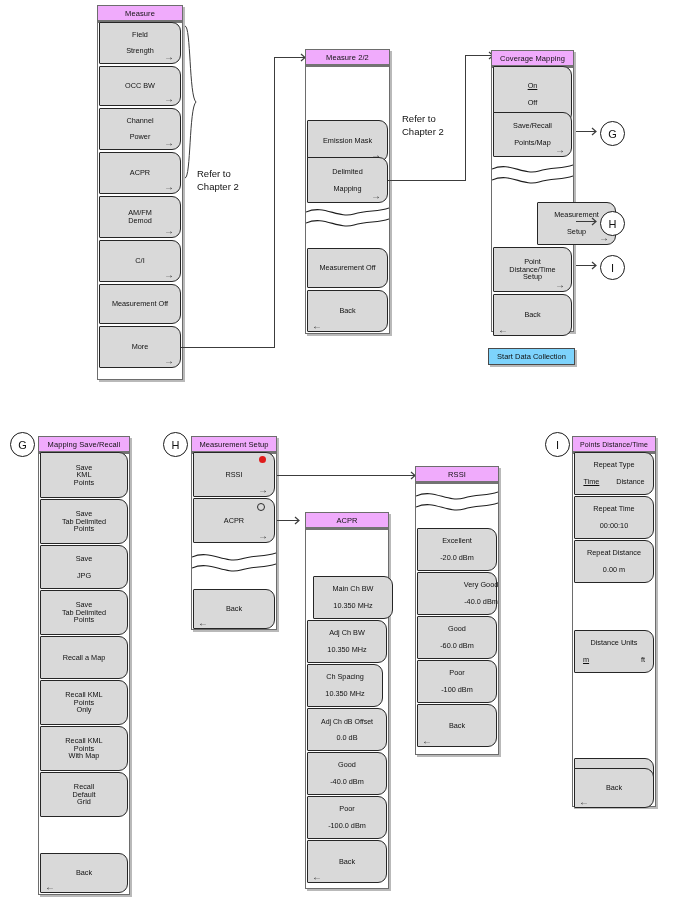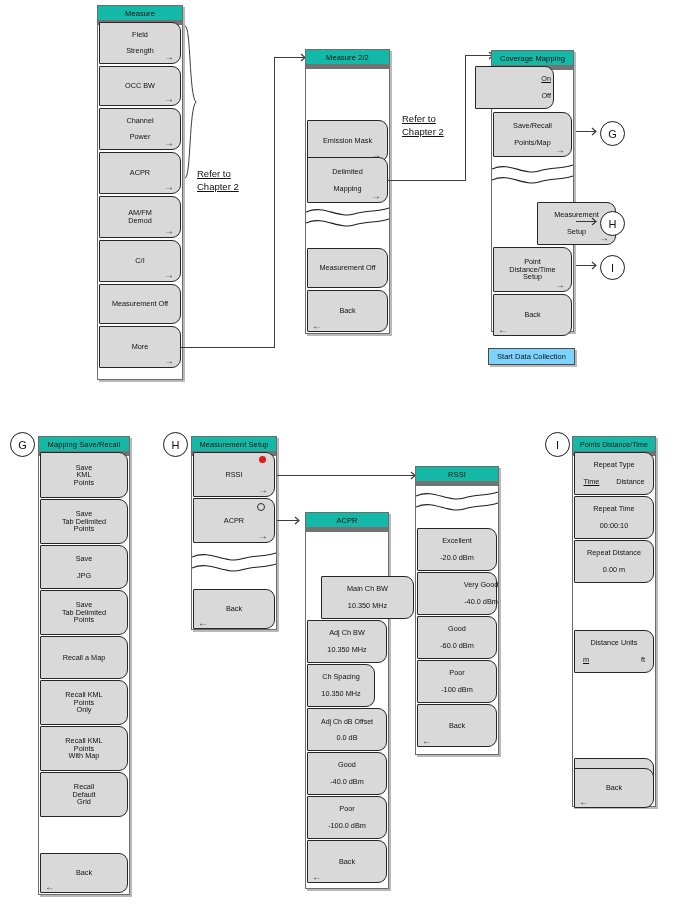--- a/index.html
+++ b/index.html
@@ -11,21 +11,21 @@
   }
   .abs{position:absolute;}
 
   
   .panel{position:absolute;box-sizing:border-box;background:#ffffff;
          border:1px solid #6d6d6d;}
   .panel.shadow{box-shadow:2px 2px 0 #b9b9b9;}
 
   
   .cap{position:absolute;left:0;right:0;top:0;height:14px;
-       background:#14b8a6;border-bottom:5px solid #737373;
+       background:#f0abfc;border-bottom:3px solid #737373;
        display:flex;align-items:center;justify-content:center;
        font-size:7.5px;letter-spacing:.1px;white-space:nowrap;}
 
   
   .key{position:absolute;box-sizing:border-box;background:#d9d9d9;
        border:1px solid #262626;
        display:flex;flex-direction:column;align-items:center;
        justify-content:center;
        font-size:7.3px;line-height:1.05;text-align:center;
        border-radius:1px;}
@@ -67,21 +67,21 @@
         display:flex;align-items:center;justify-content:center;
         font-size:11px;}
 
   
   .ln{position:absolute;background:#3c3c3c;}
   .lnh{height:1px;}
   .lnv{width:1px;}
 
   
   .note{position:absolute;font-size:9.5px;line-height:1.35;color:#111;
-        white-space:nowrap;text-decoration:underline;}
+        white-space:nowrap;}
 
   .brace{position:absolute;}
 </style>
 </head>
 <body>
 
 <div class="panel shadow" style="left:97px;top:5px;width:86px;height:375px;">
   <div class="cap">Measure</div>
 </div>
 
@@ -181,21 +181,21 @@
 <div class="ln lnv" style="left:465px;top:55px;height:126px;"></div>
 <div class="ln lnh" style="left:465px;top:55px;width:25px;"></div>
 <svg class="abs" style="left:484px;top:50px;" width="12" height="11">
   <path d="M1,5.5 L9,5.5 M5,2 L9,5.5 L5,9" fill="none" stroke="#3c3c3c" stroke-width="1.2"></path>
 </svg>
 
 <div class="panel shadow" style="left:491px;top:50px;width:83px;height:282px;">
   <div class="cap">Coverage Mapping</div>
 </div>
 
-<div class="key tr-notch br-notch" style="left:475px;top:66px;width:79px;height:43px;align-items:flex-end;">
+<div class="key tr-notch br-notch" style="left:493px;top:66px;width:79px;height:57px;">
   <span class="l ul">On</span>
   <span class="l" style="margin-top:9px">Off</span>
 </div>
 
 <div class="key tr-notch br-notch" style="left:493px;top:112px;width:79px;height:45px;">
   <span class="l">Save/Recall</span>
   <span class="l" style="margin-top:9px">Points/Map</span>
   <span class="nextarrow">→</span>
 </div>
 
@@ -340,29 +340,29 @@
 </svg>
 
 <svg class="abs" style="left:277px;top:515px;" width="26" height="11">
   <path d="M0,5.5 L22,5.5 M18,2 L22,5.5 L18,9" fill="none" stroke="#3c3c3c" stroke-width="1.2"></path>
 </svg>
 
 <div class="panel shadow" style="left:305px;top:512px;width:84px;height:377px;">
   <div class="cap">ACPR</div>
 </div>
 
-<div class="key tr-notch br-notch" style="left:321px;top:576px;width:93px;height:43px;">
+<div class="key tr-notch br-notch" style="left:313px;top:576px;width:80px;height:43px;">
   <span class="l">Main Ch BW</span>
   <span class="l" style="margin-top:9px">10.350 MHz</span>
 </div>
 <div class="key tr-notch br-notch" style="left:307px;top:620px;width:80px;height:43px;">
   <span class="l">Adj Ch BW</span>
   <span class="l" style="margin-top:9px">10.350 MHz</span>
 </div>
-<div class="key tr-notch br-notch" style="left:307px;top:664px;width:68px;height:43px;">
+<div class="key tr-notch br-notch" style="left:307px;top:664px;width:76px;height:43px;">
   <span class="l">Ch Spacing</span>
   <span class="l" style="margin-top:9px">10.350 MHz</span>
 </div>
 <div class="key tr-notch br-notch" style="left:307px;top:708px;width:80px;height:43px;">
   <span class="l" style="font-size:7px">Adj Ch dB Offset</span>
   <span class="l" style="margin-top:9px">0.0 dB</span>
 </div>
 <div class="key tr-notch br-notch" style="left:307px;top:752px;width:80px;height:43px;">
   <span class="l">Good</span>
   <span class="l" style="margin-top:9px">-40.0 dBm</span>

